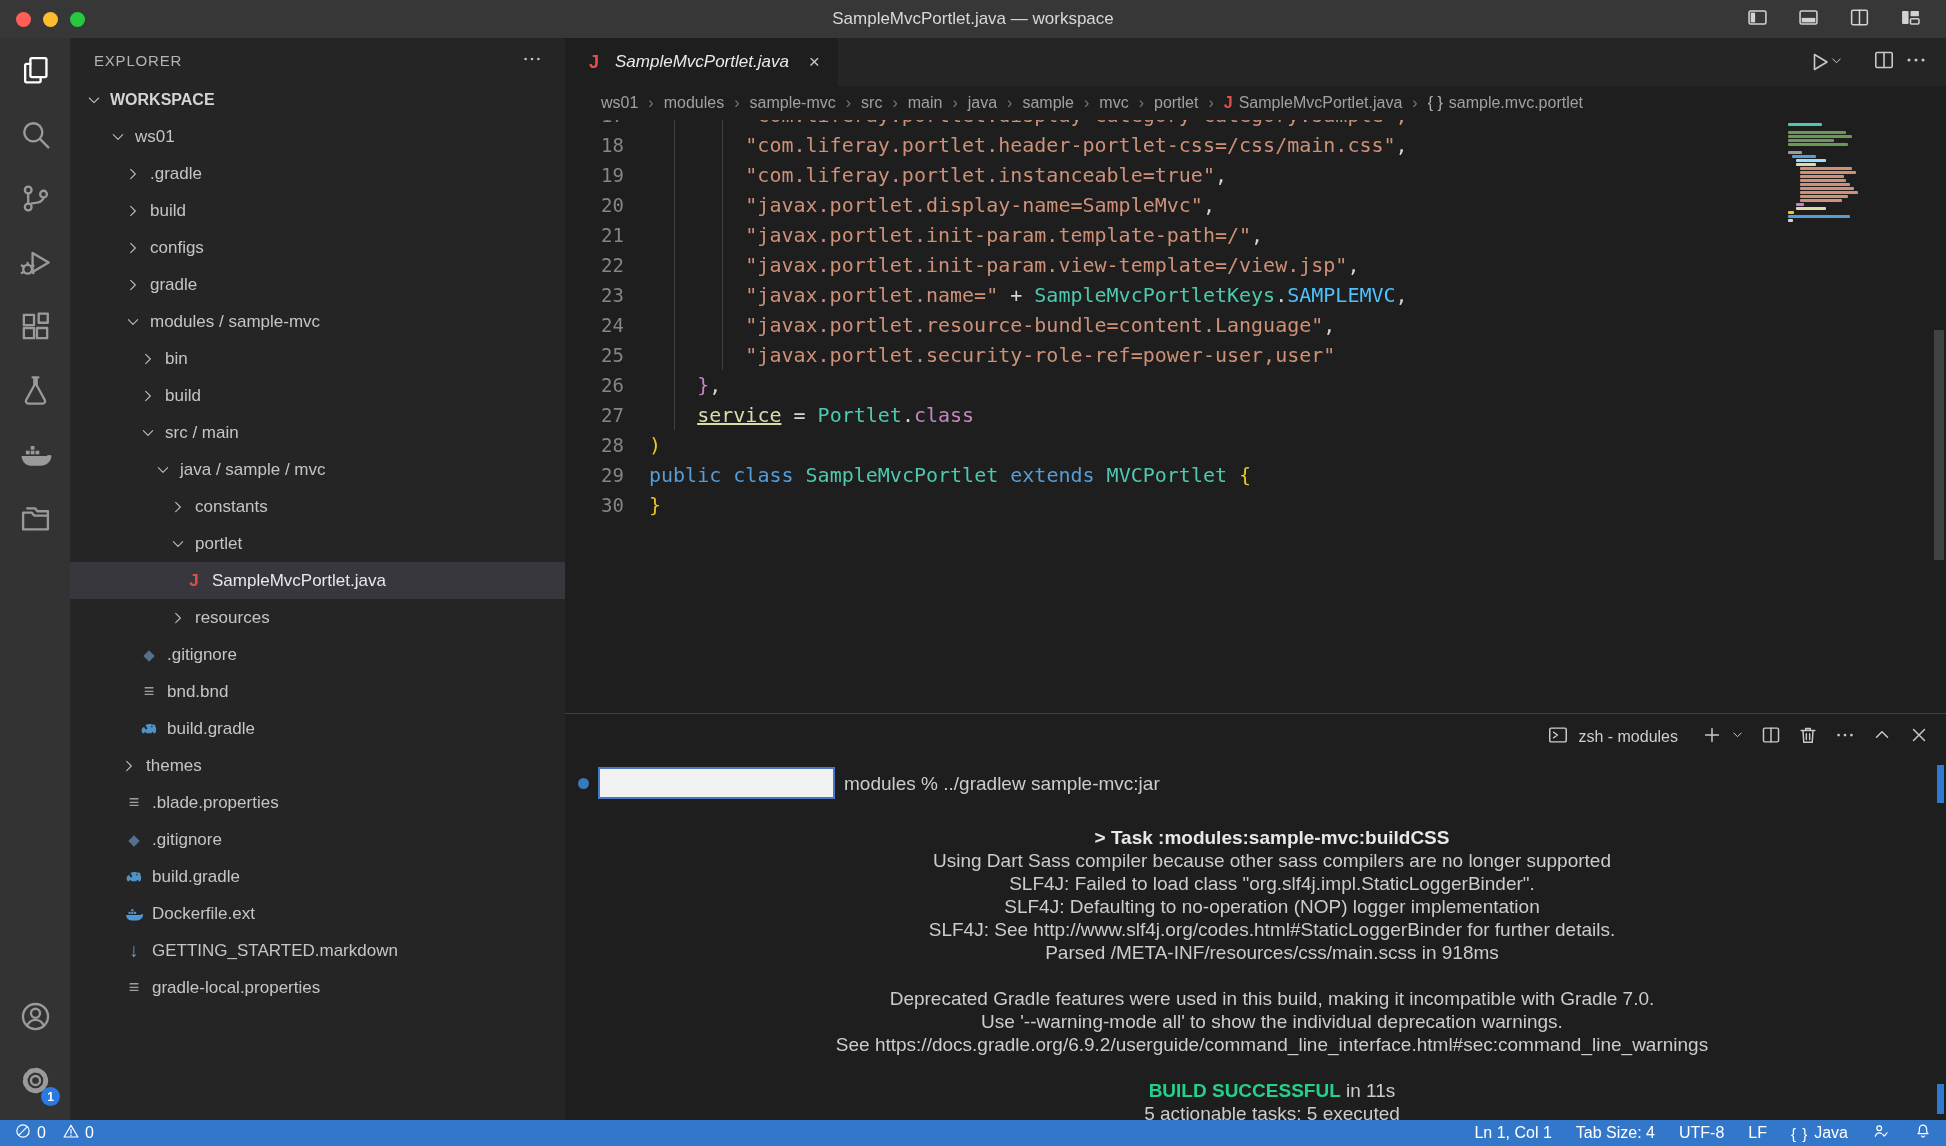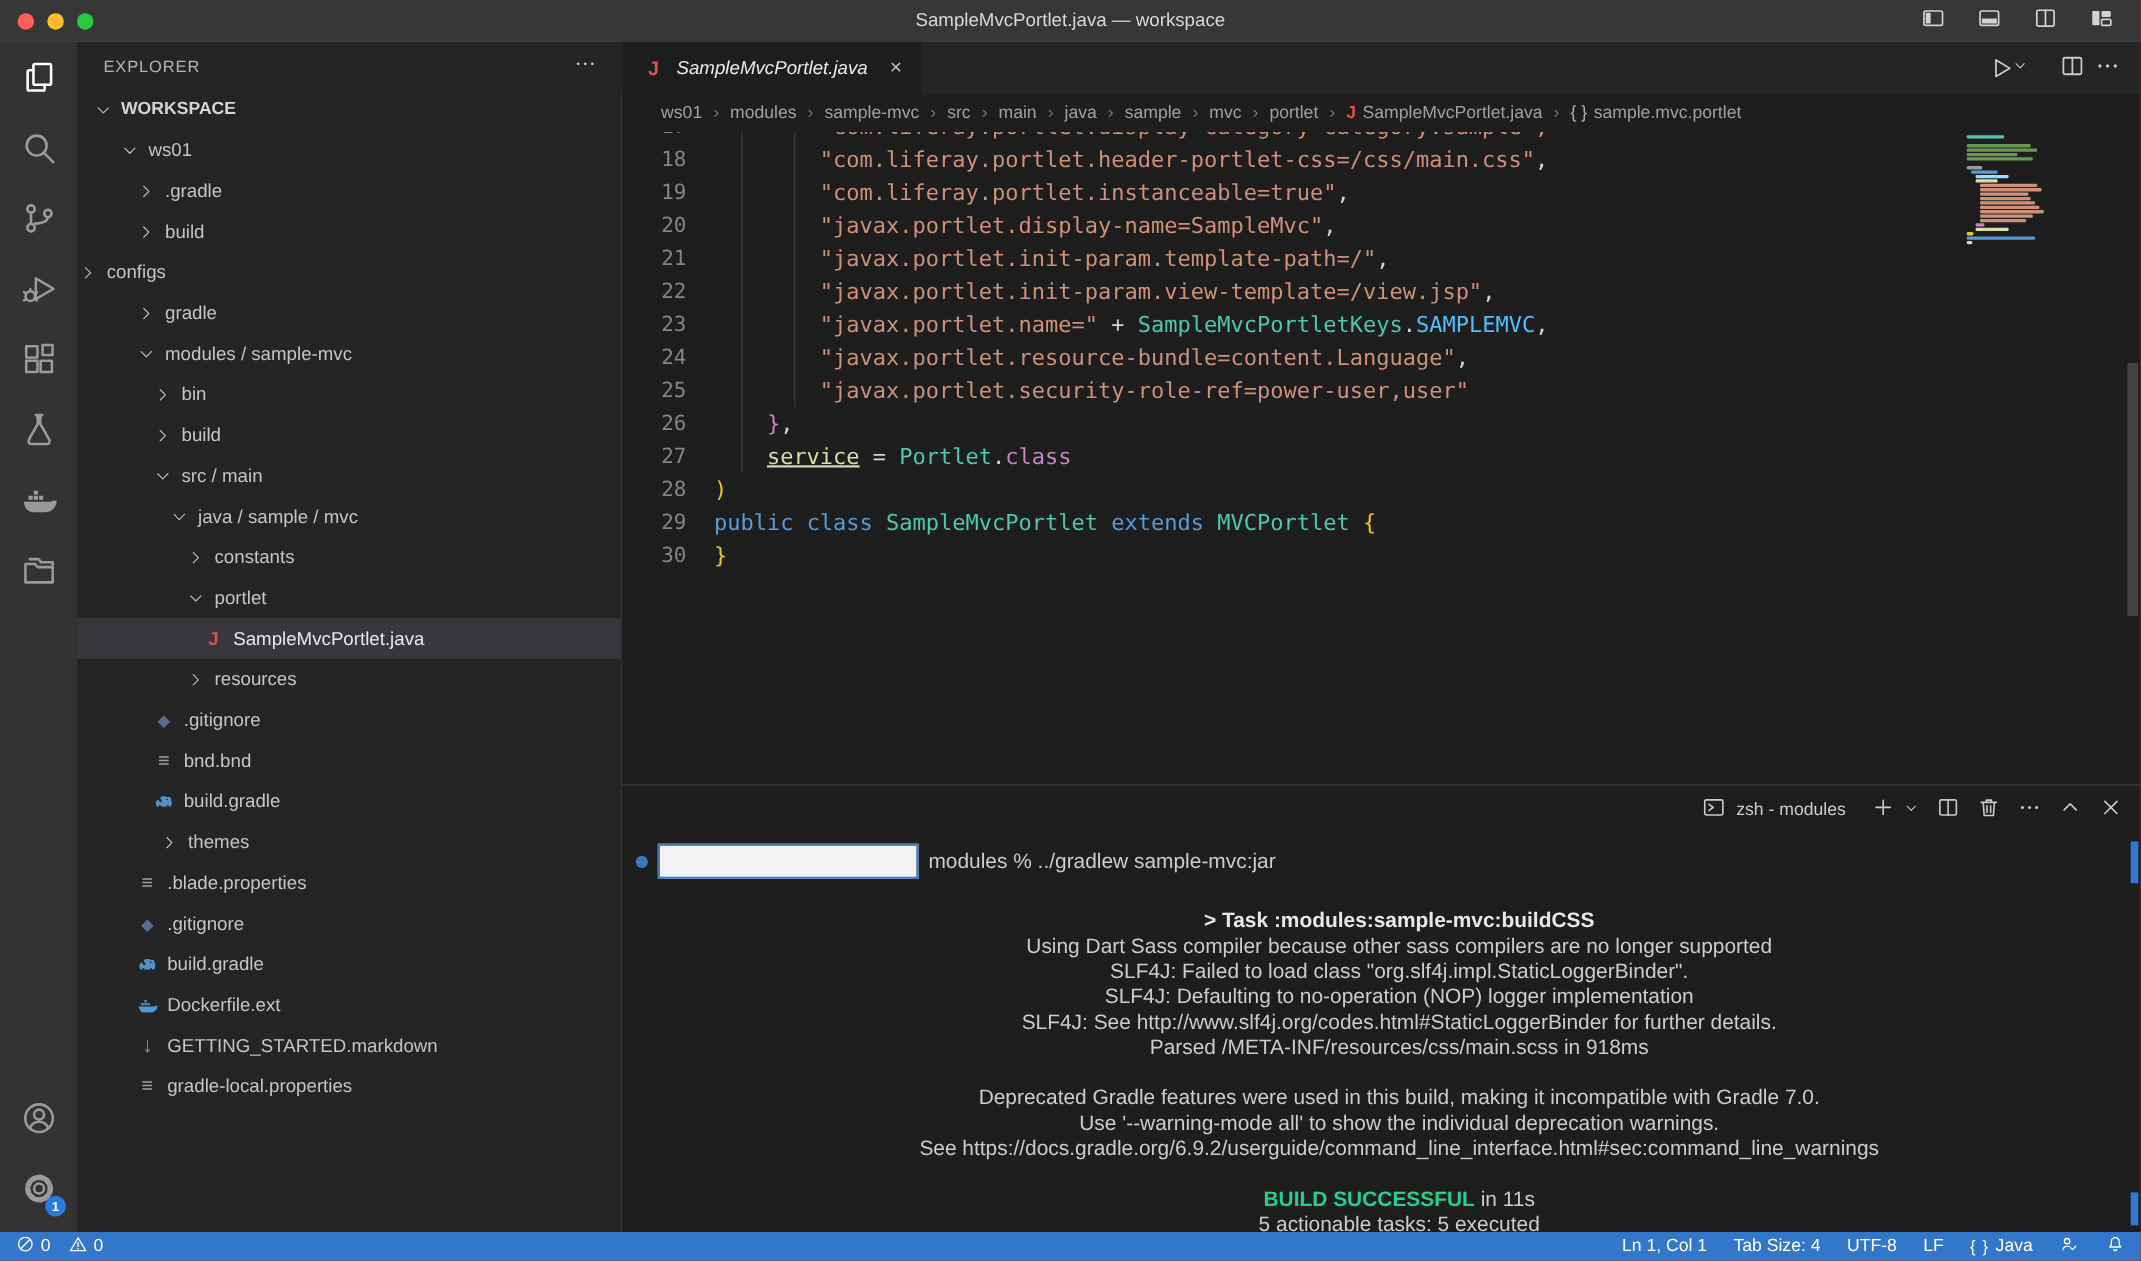--- a/index.html
+++ b/index.html
@@ -1,18 +1,18 @@
 <!DOCTYPE html>
 <html><head>
 <meta charset="utf-8">
 <style>
   * { box-sizing: border-box; }
   html,body { margin:0; padding:0; background:#1e1e1e; }
   body { width:1946px; height:1146px; overflow:hidden; font-family:"Liberation Sans",sans-serif; }
-  .app { position:relative; width:1946px; height:1146px; background:#ef4444; }
+  .app { position:relative; width:1946px; height:1146px; background:#fdba74; }
 
   
   .titlebar { height:38px; background:#373737; display:flex; align-items:center; position:relative; }
   .lights { display:flex; gap:12px; padding-left:16px; z-index:3; }
   .light { width:15px; height:15px; border-radius:50%; }
   .tb-title { position:absolute; left:0; right:0; text-align:center; color:#d8d8d8; font-size:17px; }
   .win-icons { margin-left:auto; display:flex; gap:28px; padding-right:24px; z-index:3; color:#d2d2d2; }
   .win-icons svg { width:23px; height:23px; }
 
   
@@ -262,21 +262,21 @@
             <span>.gradle</span>
           </div>
           <div class="trow" style="padding-left:53px">
             <span class="chev">
               <svg viewBox="0 0 24 24">
                 <path d="M8.5 5l7 7-7 7"></path>
               </svg>
             </span>
             <span>build</span>
           </div>
-          <div class="trow" style="">
+          <div class="trow" style="padding-left:53px">
             <span class="chev">
               <svg viewBox="0 0 24 24">
                 <path d="M8.5 5l7 7-7 7"></path>
               </svg>
             </span>
             <span>configs</span>
           </div>
           <div class="trow" style="padding-left:53px">
             <span class="chev">
               <svg viewBox="0 0 24 24">
@@ -364,21 +364,21 @@
           <div class="trow" style="padding-left:68px">
             <span class="ficon" style="color:#4e93c8">
               <svg viewBox="0 0 24 24">
                 <g fill="currentColor" stroke="none">
                   <path d="M19.4 7.3c-1-1-2.5-1.1-3.6-.3l-1.1-.6c-2.3-1-5-.6-6.9 1l1.9 3.2c.5.9-.1 2-1.1 2-.4 0-.8-.2-1-.5L6.2 9.7c-1.5.3-2.7 1.5-3 3.1-.2 1.1 0 2.3.6 3.3l.6 1h2.1l.5-1.5h1.3l.5 1.5h6.2l.5-1.5h1.3l.5 1.5h2.2l.4-1c1.1-2.6 1-5.5-.5-7.8zm-4 3a.9.9 0 1 1 0-1.8.9.9 0 0 1 0 1.8z"></path>
                 </g>
               </svg>
             </span>
             <span>build.gradle</span>
           </div>
-          <div class="trow" style="padding-left:74px">
+          <div class="trow" style="padding-left:49px">
             <span class="chev">
               <svg viewBox="0 0 24 24">
                 <path d="M8.5 5l7 7-7 7"></path>
               </svg>
             </span>
             <span>themes</span>
           </div>
           <div class="trow" style="padding-left:53px">
             <span class="ficon fi-props">≡</span>
             <span>.blade.properties</span>

